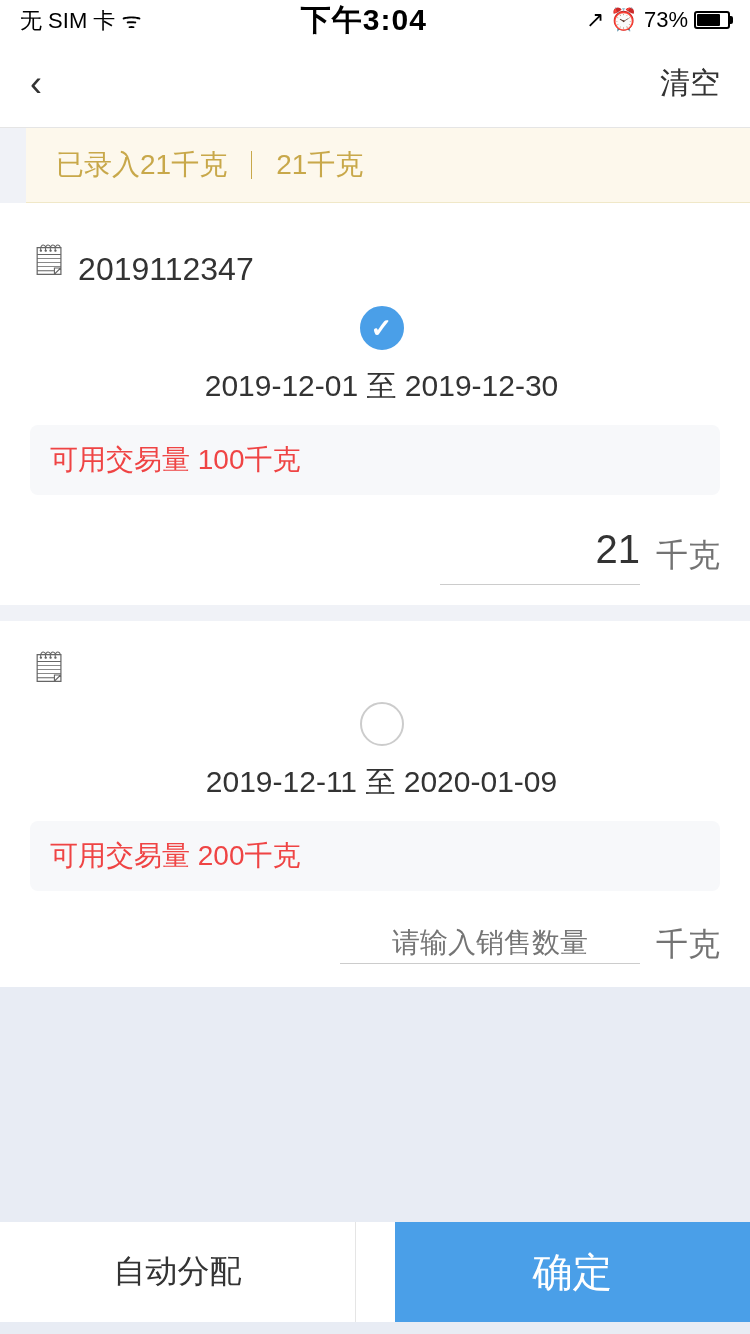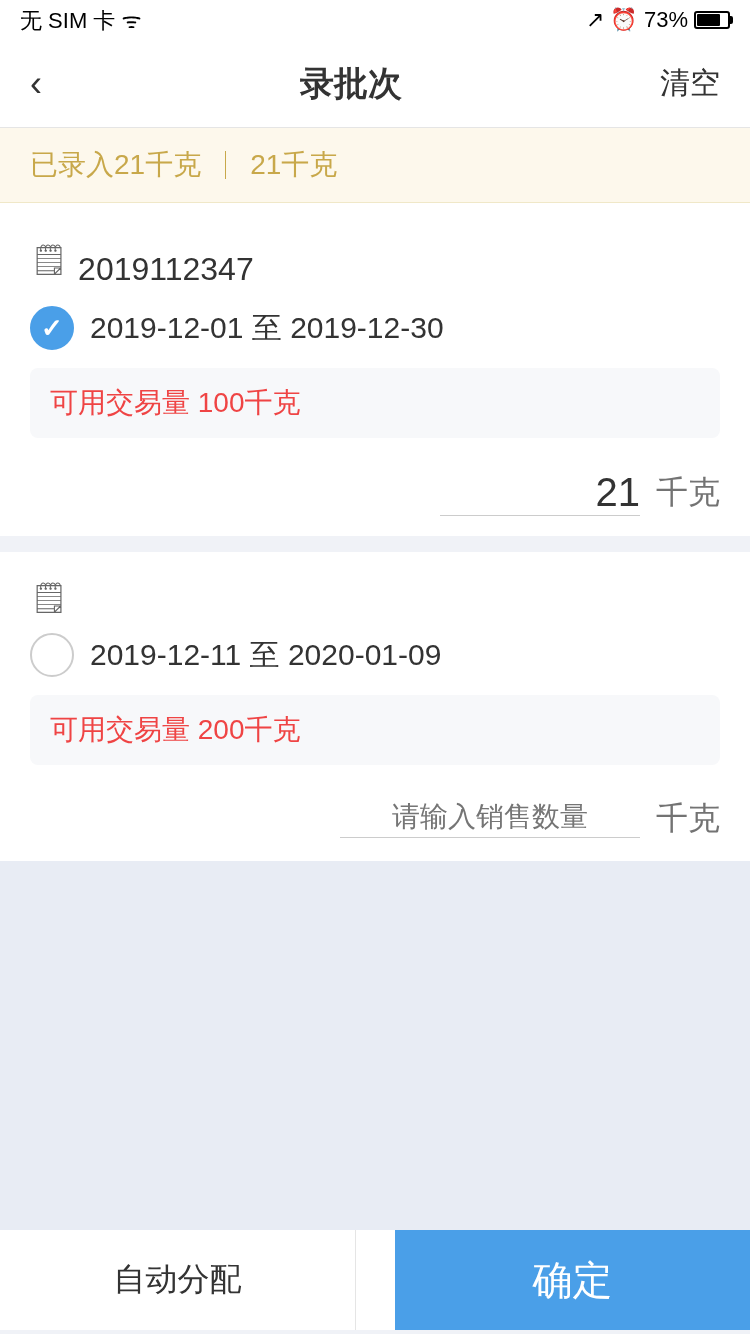--- a/index.html
+++ b/index.html
@@ -97,20 +97,21 @@
     }
 
     
     .summary-banner {
       background: #fdf8ec;
       padding: 18px 30px;
       display: flex;
       align-items: center;
       gap: 0;
       border-bottom: 1px solid #f0e8c8;
+      margin-left: 26px;
     }
     .summary-label {
       color: #c8a84a;
       font-size: 28px;
     }
     .summary-divider {
       width: 1px;
       height: 28px;
       background: #c8a84a;
       margin: 0 24px;
@@ -139,20 +140,21 @@
       font-size: 32px;
       color: #333;
       font-weight: 500;
       margin-top: 20px;
     }
     .item-date-row {
       display: flex;
       align-items: center;
       padding: 8px 17px 10px 30px;
       gap: 16px;
+      flex-direction: column;
     }
     .checkbox-circle {
       width: 44px;
       height: 44px;
       border-radius: 50%;
       border: 2px solid #ccc;
       display: flex;
       align-items: center;
       justify-content: center;
       flex-shrink: 0;
@@ -200,21 +202,21 @@
       gap: 16px;
     }
     .amount-input {
       border: none;
       outline: none;
       font-size: 40px;
       color: #333;
       text-align: right;
       width: 200px;
       border-bottom: 1px solid #ccc;
-      padding-bottom: 0;
+      padding-bottom: 12px;
       background: transparent;
     }
     .placeholder-input {
       border: none;
       outline: none;
       font-size: 28px;
       color: #ccc;
       text-align: center;
       width: 300px;
       border-bottom: 1px solid #ccc;
@@ -231,21 +233,21 @@
     
     .content-area {
       background: #e8ecf4;
       flex: 1;
       min-height: 400px;
     }
 
     
     .bottom-bar {
       position: fixed;
-      bottom: 4px;
+      bottom: 12px;
       left: 0;
       width: 750px;
       height: 100px;
       display: flex;
       background: #fff;
     }
     .btn-auto {
       flex: 1;
       display: flex;
       align-items: center;
@@ -269,33 +271,33 @@
       cursor: pointer;
     }
   </style>
 </head>
 <body>
 
 <div class="status-bar">
   <div class="status-left">
     <span>无 SIM 卡 ᯤ</span>
   </div>
+  <div class="status-center">下午3:04</div>
   <div class="status-right">
     <span>↗</span>
     <span>⏰</span>
     <span>73%</span>
     <span class="battery-icon">
       <span class="battery-fill"></span>
     </span>
   </div>
 </div>
 
 <div class="nav-bar">
   <span class="nav-back">‹</span>
-  <span class="nav-title">录批次</span>
   <span class="nav-clear">清空</span>
 </div>
 
 <div class="summary-banner">
   <span class="summary-label">已录入21千克</span>
   <div class="summary-divider"></div>
   <span class="summary-value">21千克</span>
 </div>
 
 <div class="item-card">

